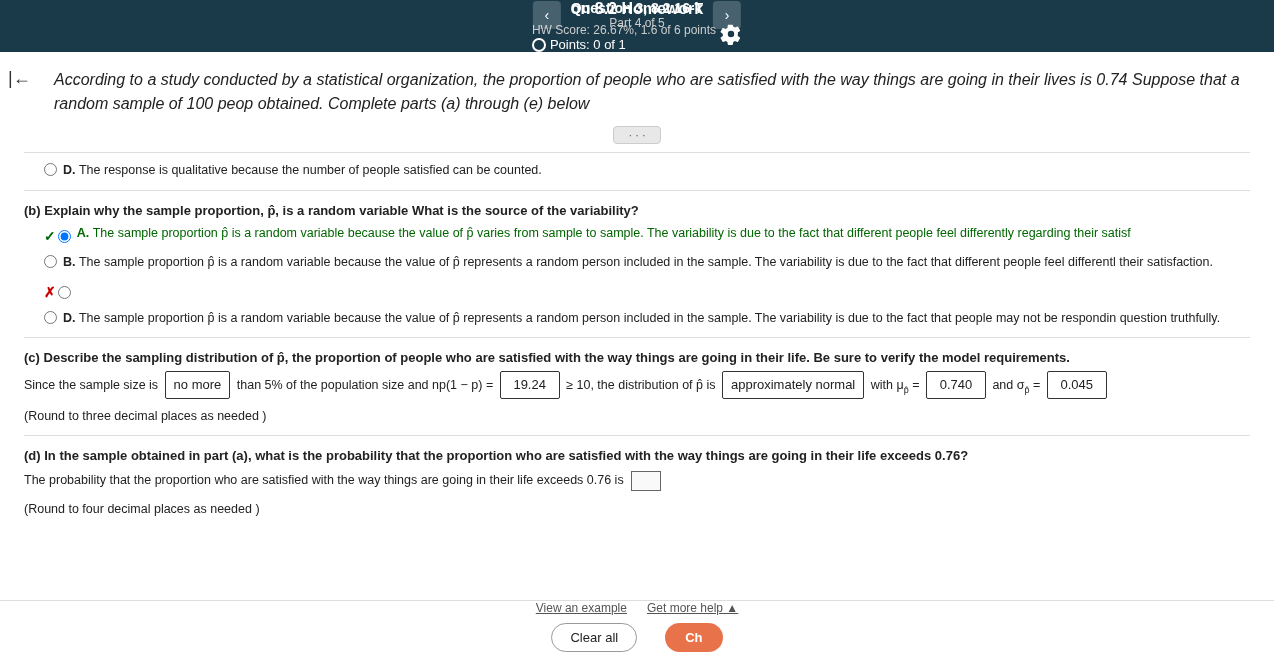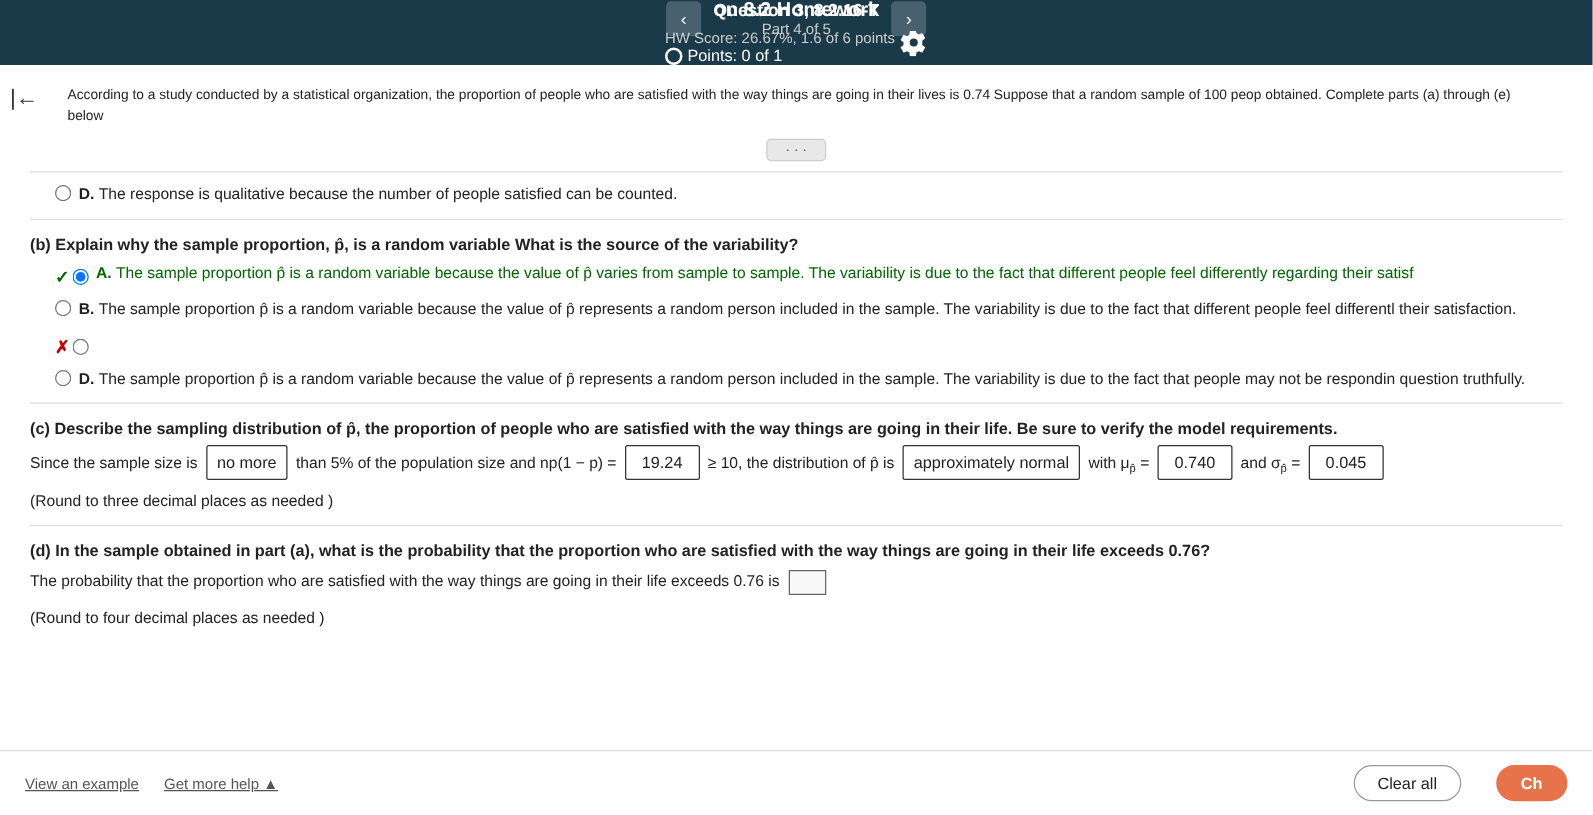--- a/index.html
+++ b/index.html
@@ -103,26 +103,27 @@
     .back-arrow {
       position: absolute;
       top: 16px;
       left: 8px;
       font-size: 18px;
       cursor: pointer;
       color: #333;
     }
 
     .intro-text {
-      font-size: 11px;
+      font-size: 16px;
       color: #222;
       line-height: 1.5;
       margin-bottom: 10px;
       padding-left: 30px;
       padding-right: 10px;
+      font-style: italic;
     }
 
     .expand-btn {
       display: block;
       margin: 4px auto;
       background: #e8e8e8;
       border: 1px solid #ccc;
       border-radius: 4px;
       padding: 2px 14px;
       font-size: 11px;
@@ -212,20 +213,21 @@
       bottom: 0;
       left: 0;
       right: 0;
       height: 52px;
       background: white;
       border-top: 1px solid #ddd;
       display: flex;
       align-items: center;
       justify-content: space-between;
       padding: 0 20px;
+      flex-direction: column;
     }
     .bottom-links {
       display: flex;
       gap: 20px;
     }
     .bottom-link {
       font-size: 12px;
       color: #555;
       text-decoration: underline;
       cursor: pointer;

